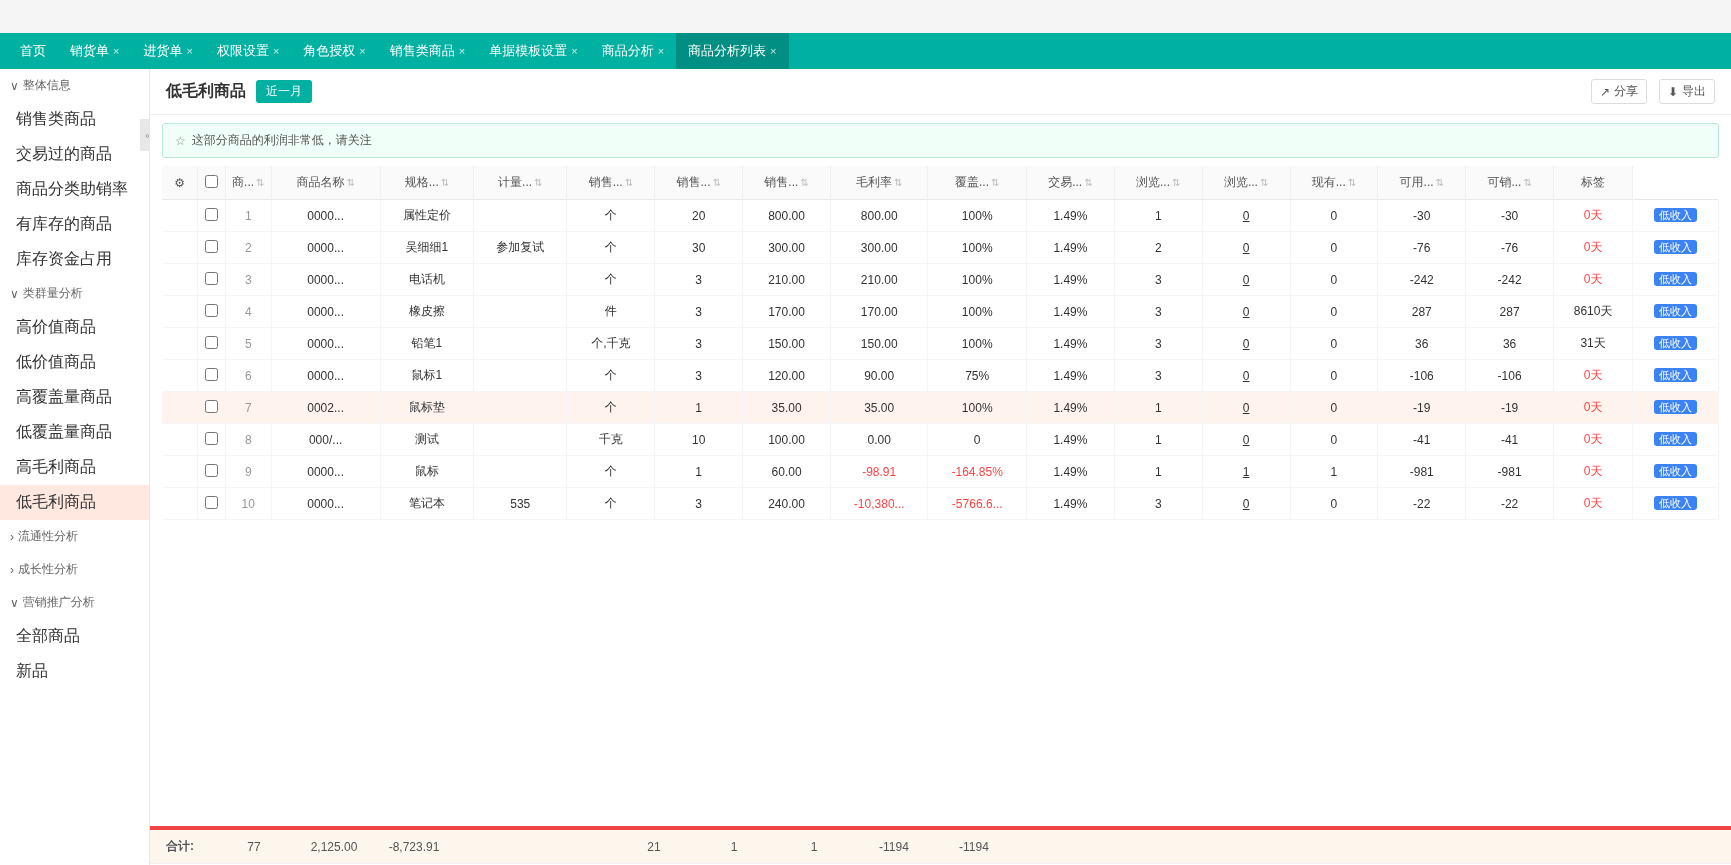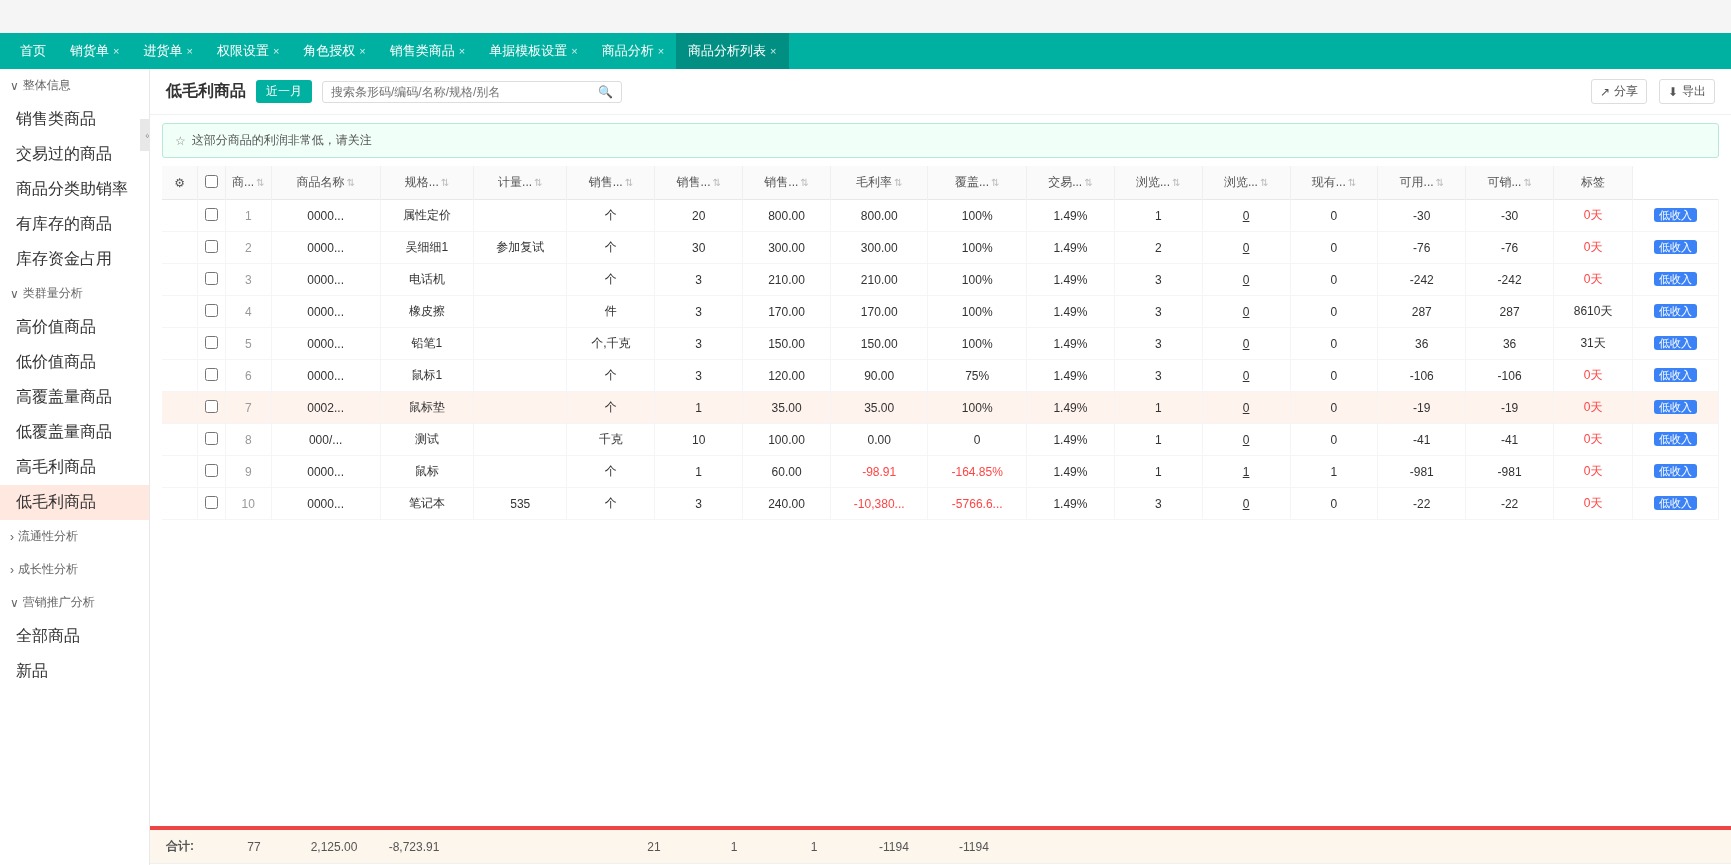--- a/index.html
+++ b/index.html
@@ -347,24 +347,20 @@
     </div>
     <div class="sidebar-item">全部商品</div>
     <div class="sidebar-item">新品</div>
   </div>
 
   <div class="content-area">
 
     <div class="page-header">
       <span class="page-title">低毛利商品</span>
       <button class="date-btn">近一月</button>
-      <div class="search-box">
-        <input type="text" placeholder="搜索条形码/编码/名称/规格/别名" style="">
-        <span class="search-icon">🔍</span>
-      </div>
       <div class="header-right">
         <button class="header-action-btn">
           <span>↗</span>
           <span>分享</span>
         </button>
         <button class="header-action-btn">
           <span>⬇</span>
           <span>导出</span>
         </button>
       </div>

